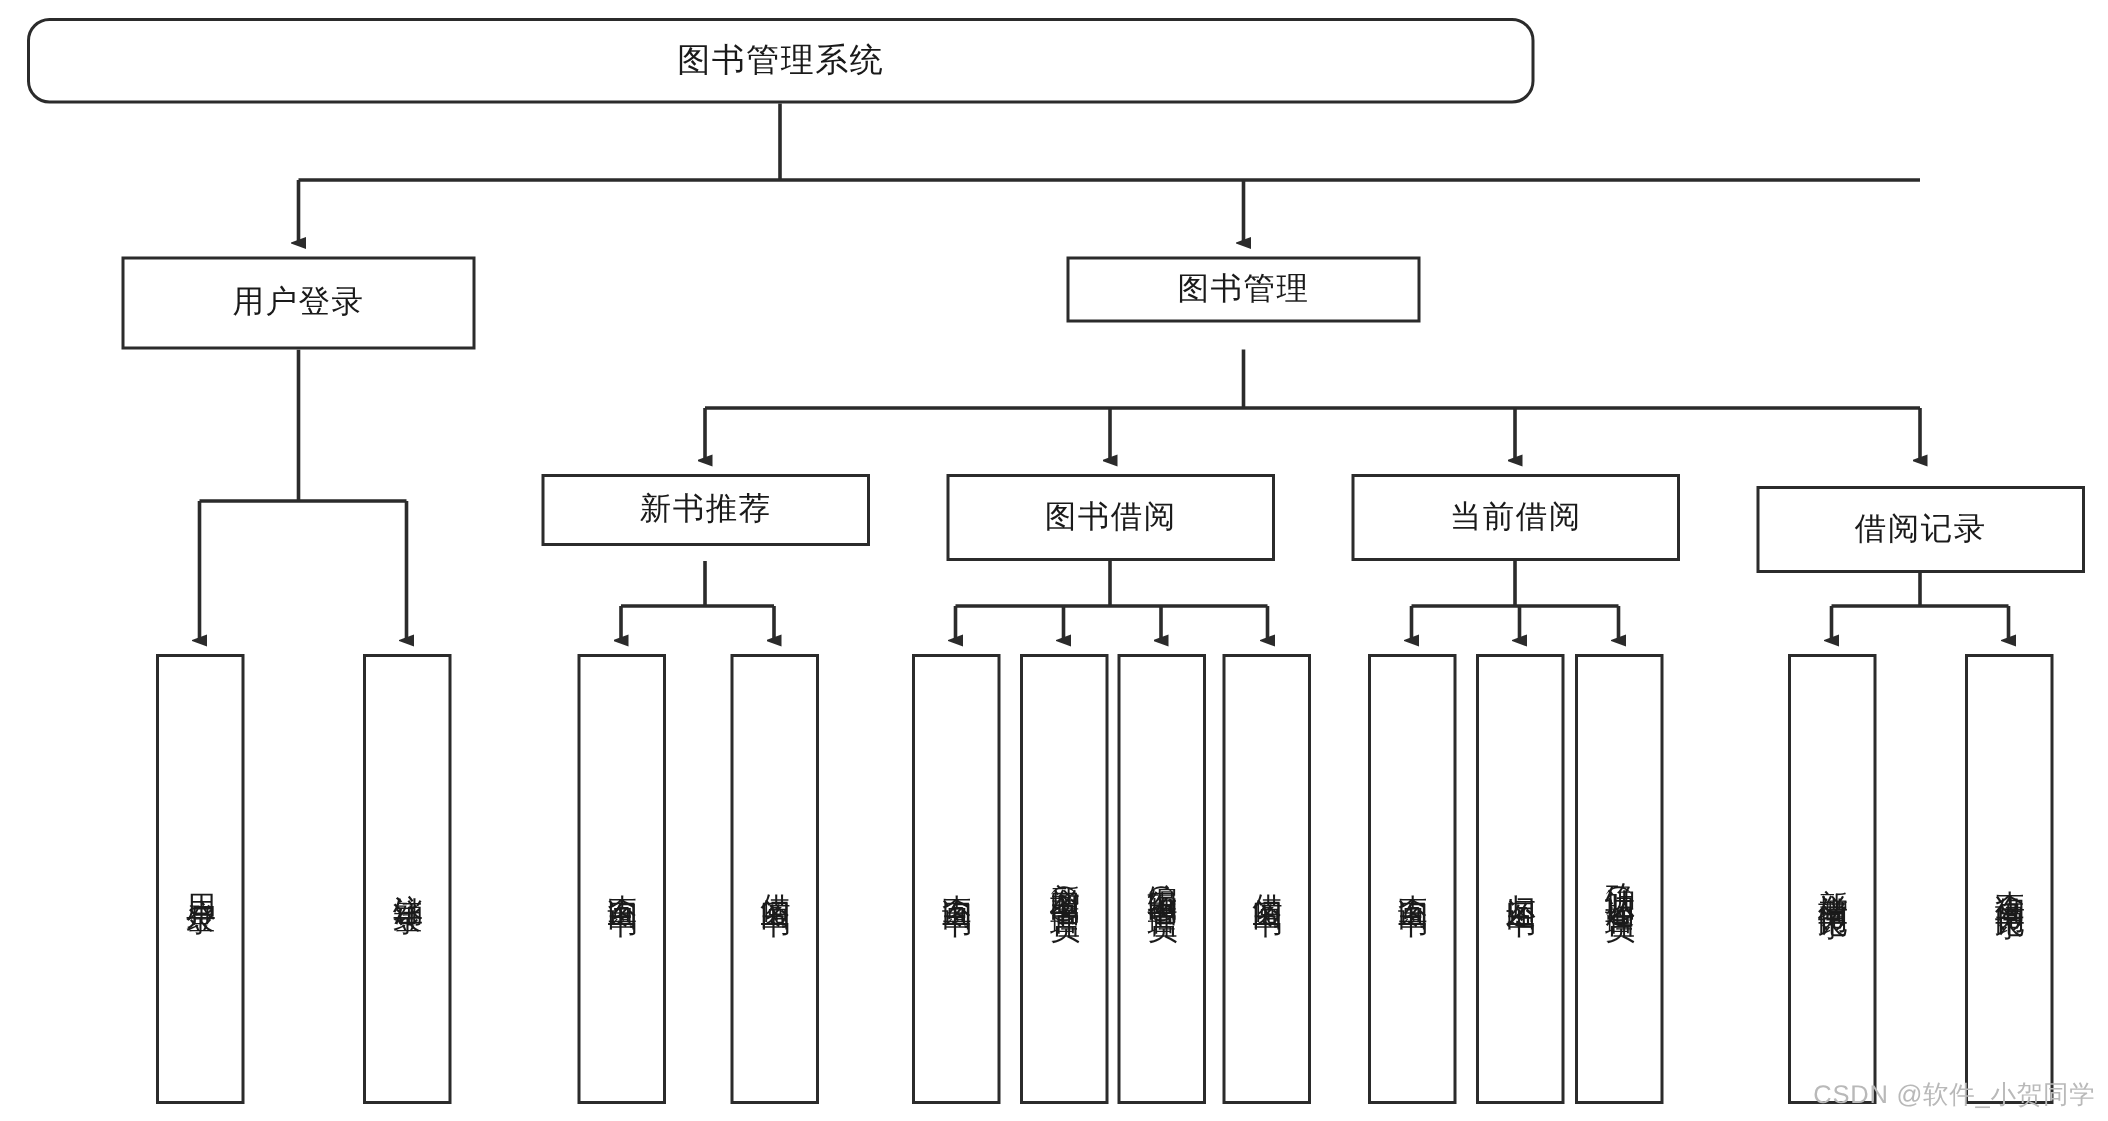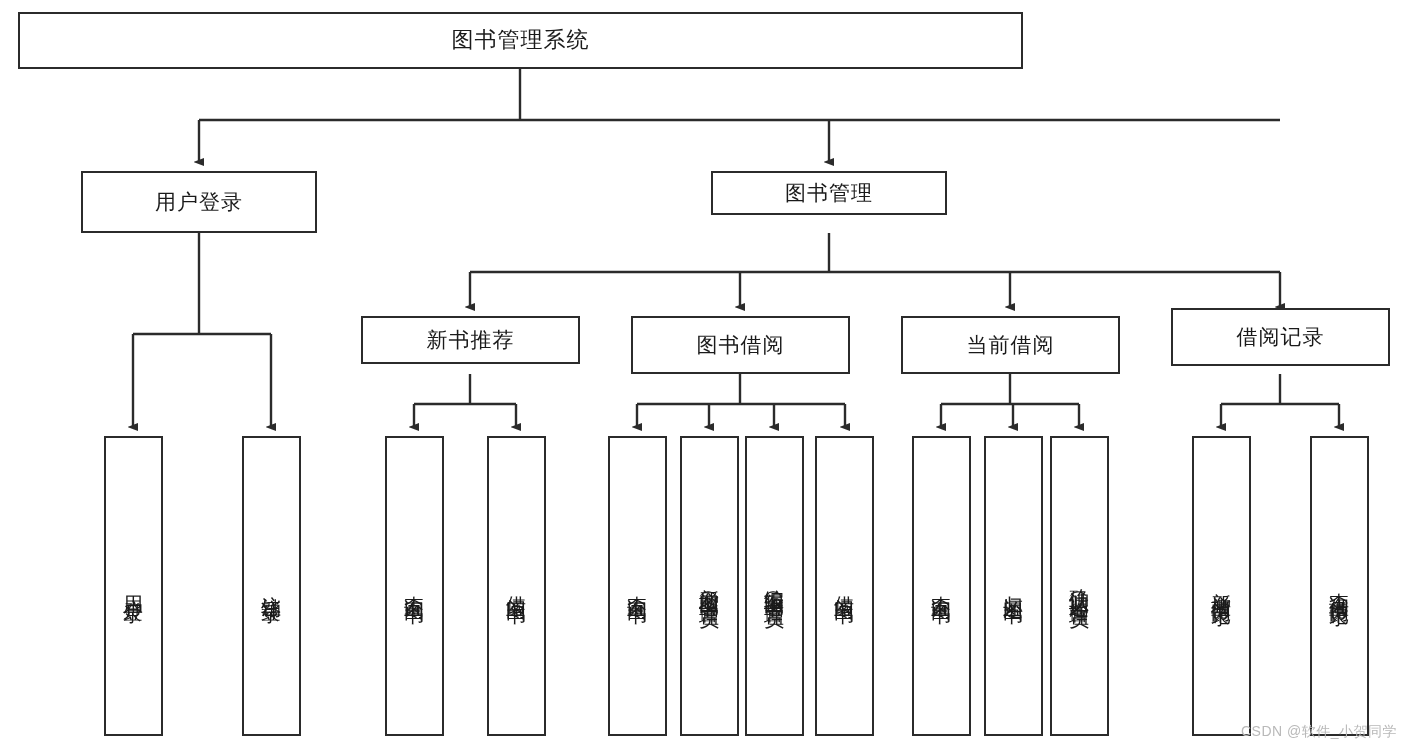--- a/index.html
+++ b/index.html
@@ -36,20 +36,21 @@
     color: #1a1a1a;
     z-index: 2;
   }
   .node.h {
     font-size: 21px;
     letter-spacing: 1px;
     line-height: 1.2;
   }
   .node.root {
     font-size: 22px;
+    border-radius: 15px;
   }
   .node.v {
     font-size: 20px;
     writing-mode: vertical-rl;
     text-orientation: upright;
     letter-spacing: 3px;
     padding: 6px 0;
     align-items: center;
     justify-content: center;
     line-height: 1.1;
@@ -60,21 +61,21 @@
     white-space: pre-line;
   }
   .node.v .lbl {
     writing-mode: vertical-rl;
     text-orientation: upright;
   }
   #watermark {
     position: absolute;
     right: 8px;
     bottom: 6px;
-    font-size: 14px;
+    font-size: 17px;
     color: #b9b9b9;
     letter-spacing: 0.5px;
     z-index: 5;
     white-space: nowrap;
   }
 </style>
 </head>
 <body>
 
 <div id="canvas">
@@ -143,21 +144,21 @@
 
   <div class="node h" style="left: 361px; top: 316px; width: 219px; height: 48px;">
     <span class="lbl">新书推荐</span>
   </div>
   <div class="node h" style="left: 631px; top: 316px; width: 219px; height: 58px;">
     <span class="lbl">图书借阅</span>
   </div>
   <div class="node h" style="left: 901px; top: 316px; width: 219px; height: 58px;">
     <span class="lbl">当前借阅</span>
   </div>
-  <div class="node h" style="left: 1171px; top: 308px; width: 219px; height: 58px;">
+  <div class="node h" style="left: 1171px; top: 324px; width: 219px; height: 58px;">
     <span class="lbl">借阅记录</span>
   </div>
 
   <div class="node v" style="left: 104px; top: 436px; width: 59px; height: 300px;">
     <span class="lbl">用户登录</span>
   </div>
   <div class="node v" style="left: 242px; top: 436px; width: 59px; height: 300px;">
     <span class="lbl">注销登录</span>
   </div>
   <div class="node v" style="left: 385px; top: 436px; width: 59px; height: 300px;">

